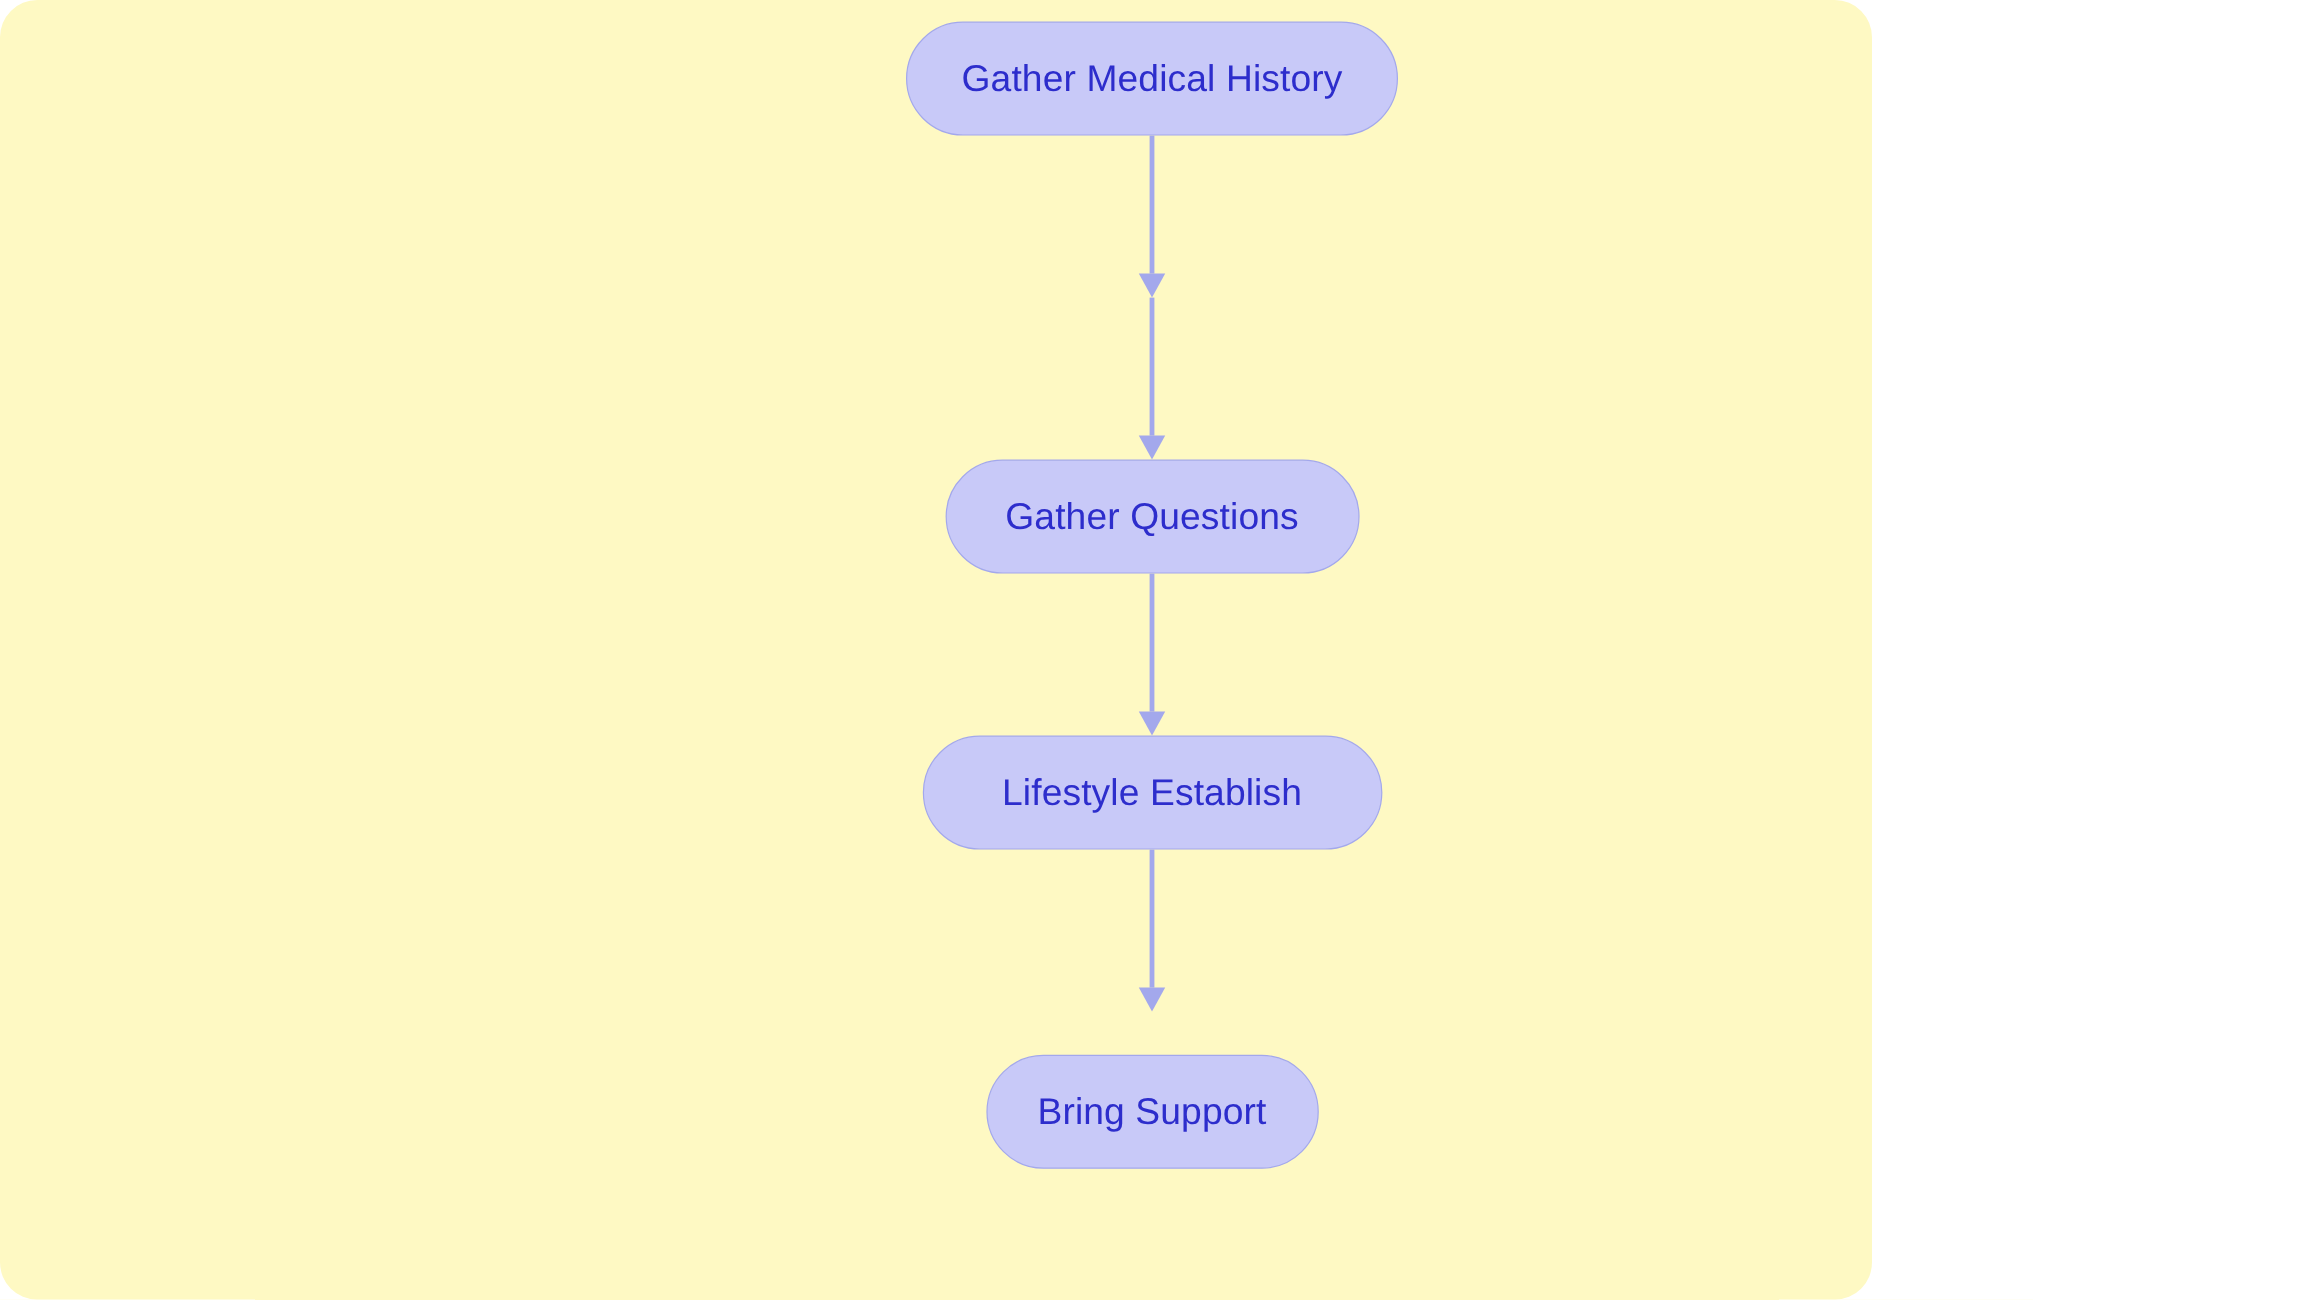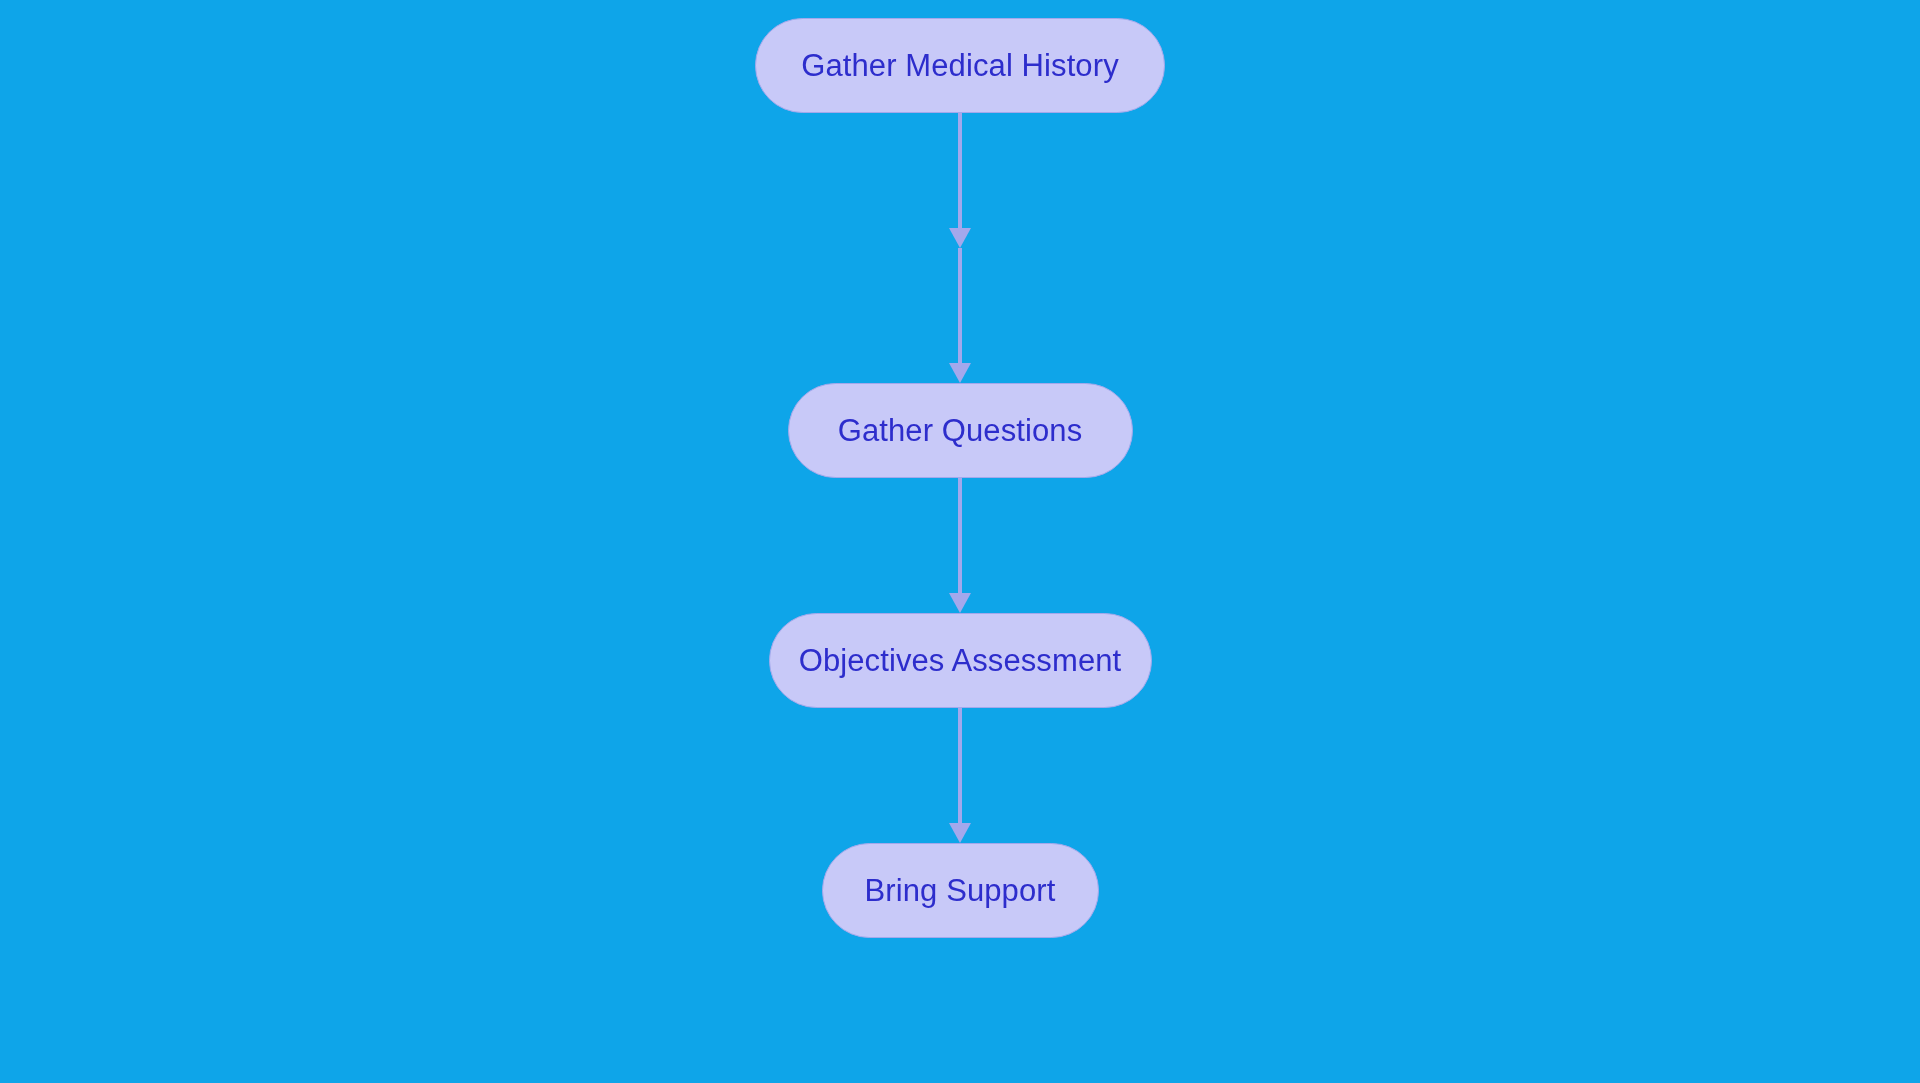--- a/index.html
+++ b/index.html
@@ -9,23 +9,24 @@
   }
   body {
     width: 1920px;
     height: 1083px;
     overflow: hidden;
     font-family: "Liberation Sans", sans-serif;
   }
 
   #flowchart-canvas {
     position: relative;
-    width: 1920px;
+    width: 1560px;
     height: 1083px;
-    background: #0ea5e9;
+    background: #fef9c3;
+    border-radius: 31px;
   }
 
   .flow-column {
     position: absolute;
     left: 0;
     top: 0;
     width: 1920px;
     height: 1083px;
     display: flex;
     flex-direction: column;
@@ -53,21 +54,21 @@
     letter-spacing: 0.1px;
     white-space: nowrap;
     line-height: 1;
   }
 
   
   .node-w-1 { width: 410px; }
   .node-w-2 { width: 450px; }
   .node-w-3 { width: 345px; }
   .node-w-4 { width: 383px; }
-  .node-w-5 { width: 277px; }
+  .node-w-5 { width: 277px; margin-top: 36px; }
 
   
   .connector {
     position: relative;
     width: 24px;
     height: 135px;
     display: flex;
     flex-direction: column;
     align-items: center;
     z-index: 1;
@@ -114,21 +115,21 @@
     <div class="node node-w-3">
       <span class="node-label">Gather Questions</span>
     </div>
 
     <div class="connector">
       <div class="connector-line"></div>
       <div class="connector-arrow"></div>
     </div>
 
     <div class="node node-w-4">
-      <span class="node-label">Objectives Assessment</span>
+      <span class="node-label">Lifestyle Establish</span>
     </div>
 
     <div class="connector">
       <div class="connector-line"></div>
       <div class="connector-arrow"></div>
     </div>
 
     <div class="node node-w-5">
       <span class="node-label">Bring Support</span>
     </div>

